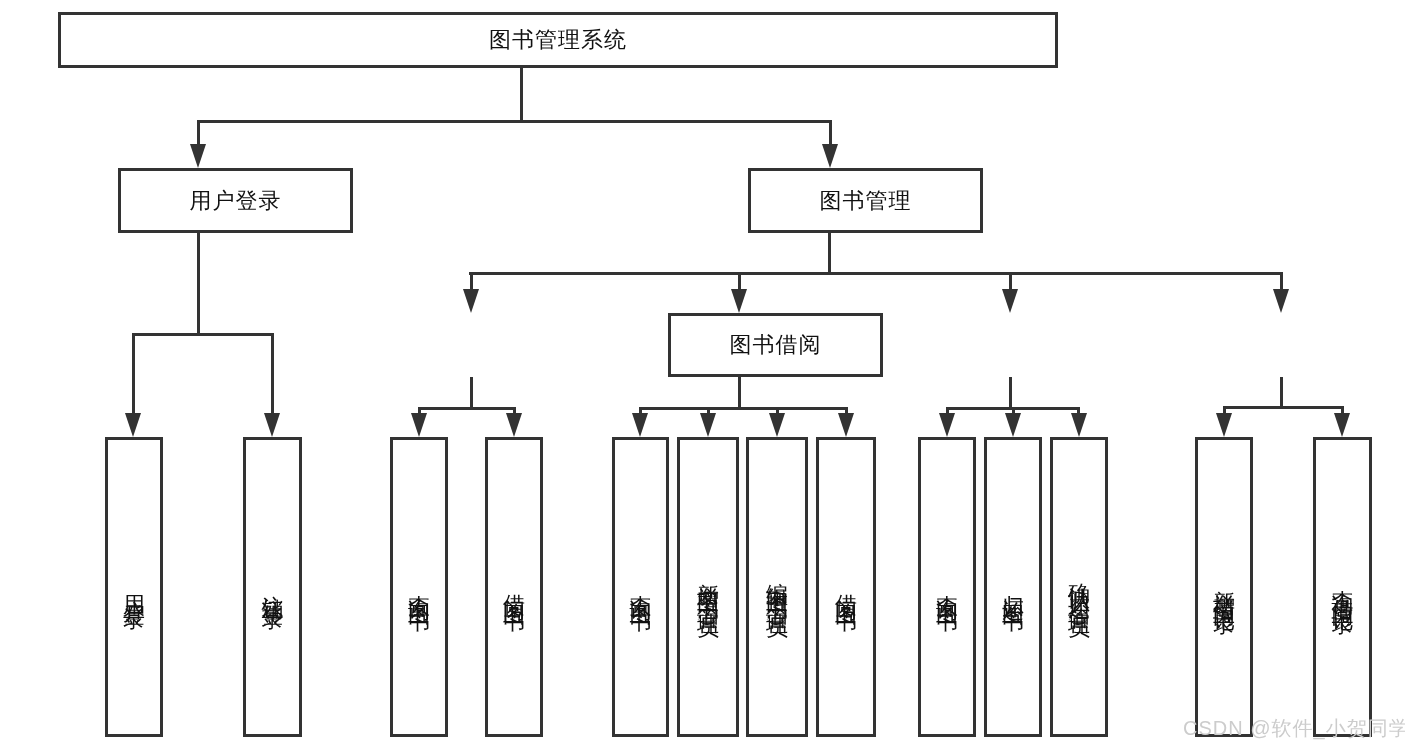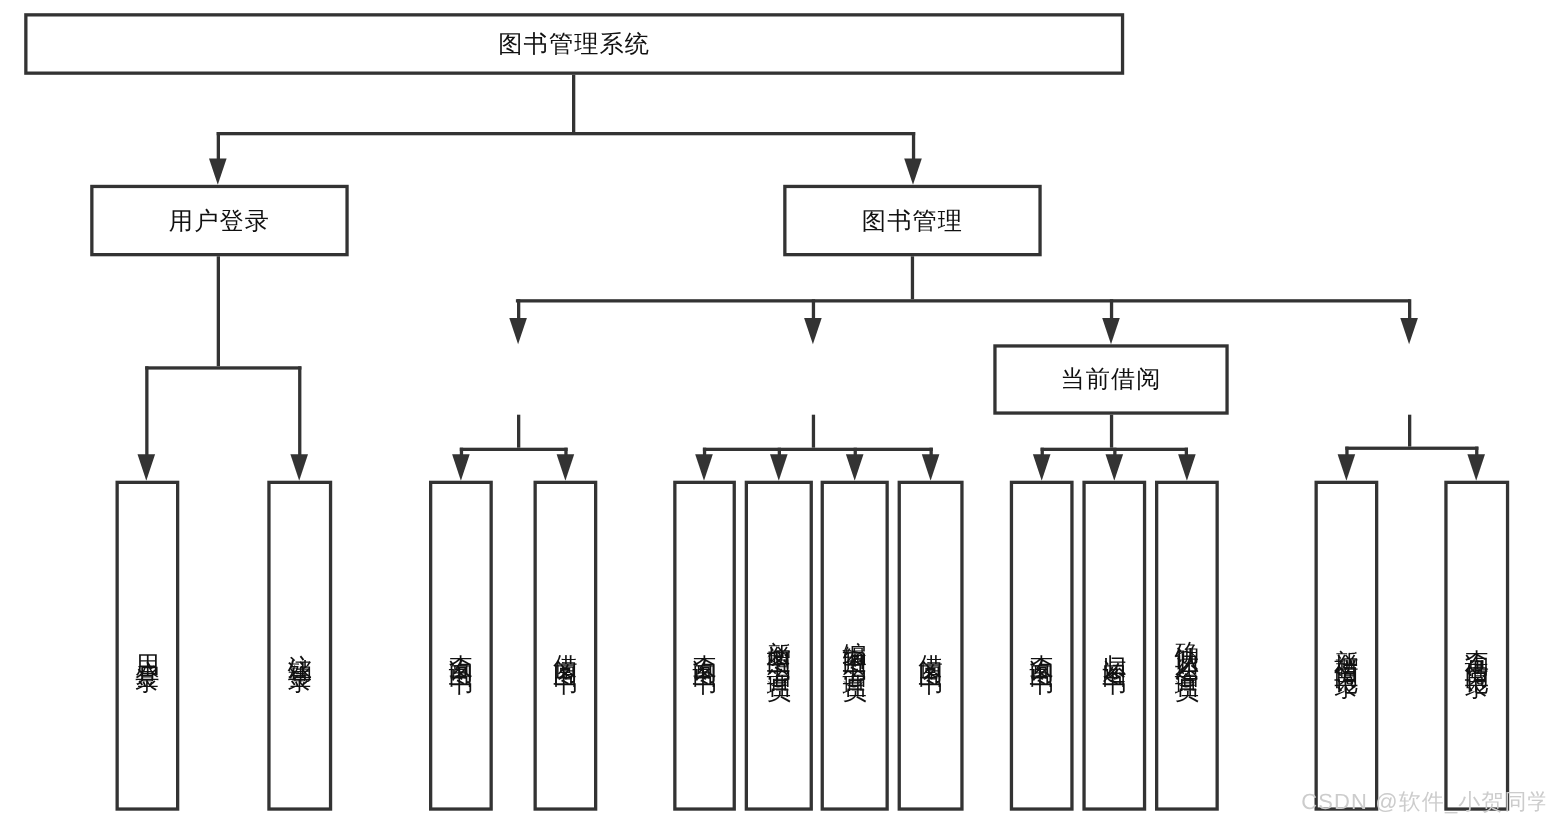--- a/index.html
+++ b/index.html
@@ -22,21 +22,21 @@
     box-sizing:border-box;
     border:3px solid var(--line);
     background:#fff;
     display:flex;
     align-items:center;
     justify-content:center;
     font-size:22px;
     line-height:1;
     white-space:nowrap;
   }
-  .box.h{letter-spacing:1px;}
+  .box.h{letter-spacing:1px;margin-left:36px;}
   .box.v{
     writing-mode:vertical-rl;
     text-orientation:mixed;
     letter-spacing:5px;
     white-space:normal;
   }
   .line-h{position:absolute;height:3px;background:var(--line);}
   .line-v{position:absolute;width:3px;background:var(--line);}
   .arr{
     position:absolute;width:0;height:0;
@@ -82,21 +82,21 @@
   <div class="line-h" style="left:469px;top:272px;width:813px;"></div>
   <div class="line-v" style="left:470px;top:272px;height:19px;"></div>
   <div class="arr" style="left:463px;top:289px;"></div>
   <div class="line-v" style="left:738px;top:272px;height:19px;"></div>
   <div class="arr" style="left:731px;top:289px;"></div>
   <div class="line-v" style="left:1009px;top:272px;height:19px;"></div>
   <div class="arr" style="left:1002px;top:289px;"></div>
   <div class="line-v" style="left:1280px;top:272px;height:19px;"></div>
   <div class="arr" style="left:1273px;top:289px;"></div>
 
-  <div class="box h" style="left:903px;top:313px;width:214px;height:64px;">当前借阅</div>
+  <div class="box h" style="left:632px;top:313px;width:215px;height:64px;">图书借阅</div>
 
   <div class="line-v" style="left:470px;top:377px;height:30px;"></div>
   <div class="line-h" style="left:418px;top:407px;width:98px;"></div>
   <div class="line-v" style="left:418px;top:407px;height:8px;"></div>
   <div class="arr" style="left:411px;top:413px;"></div>
   <div class="line-v" style="left:513px;top:407px;height:8px;"></div>
   <div class="arr" style="left:506px;top:413px;"></div>
 
   <div class="line-v" style="left:738px;top:377px;height:30px;"></div>
   <div class="line-h" style="left:639px;top:407px;width:209px;"></div>

